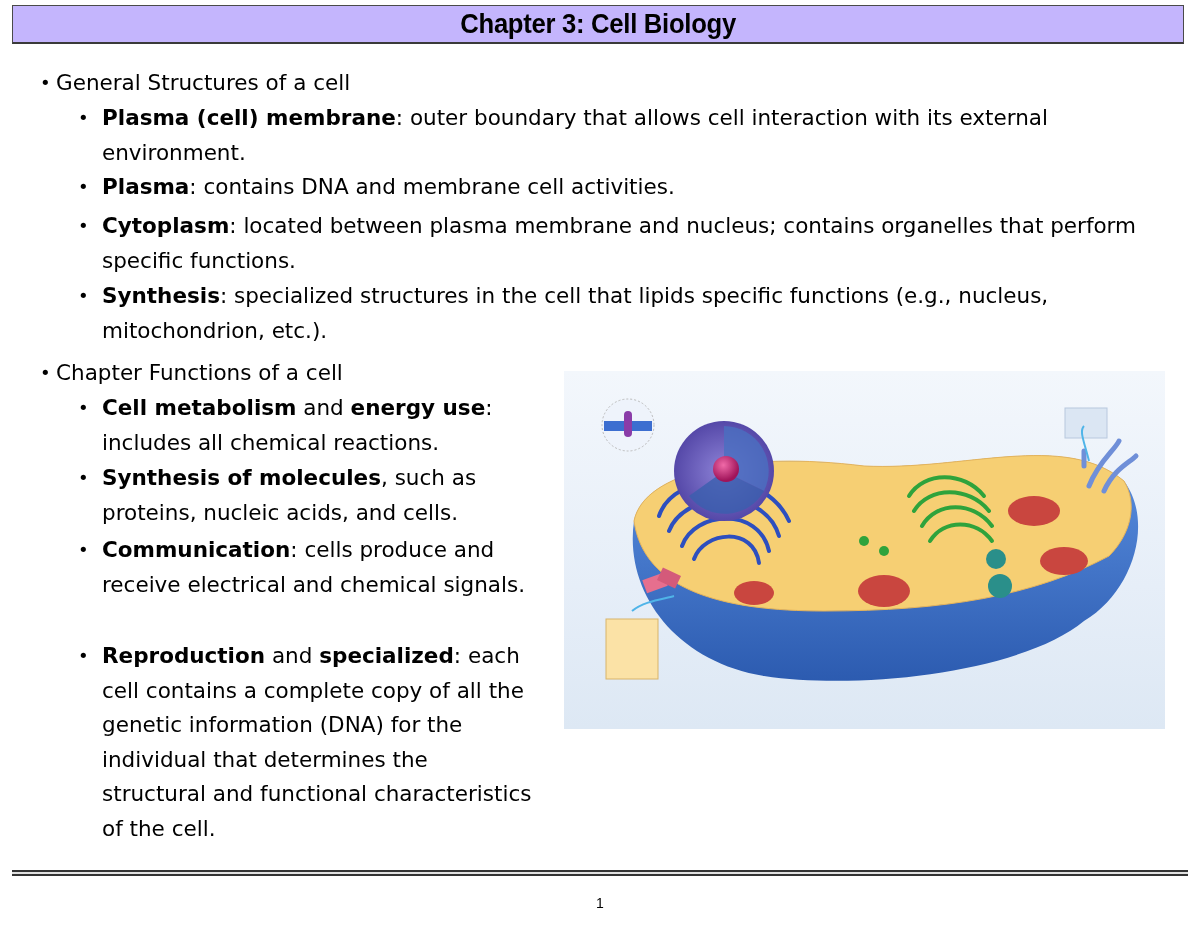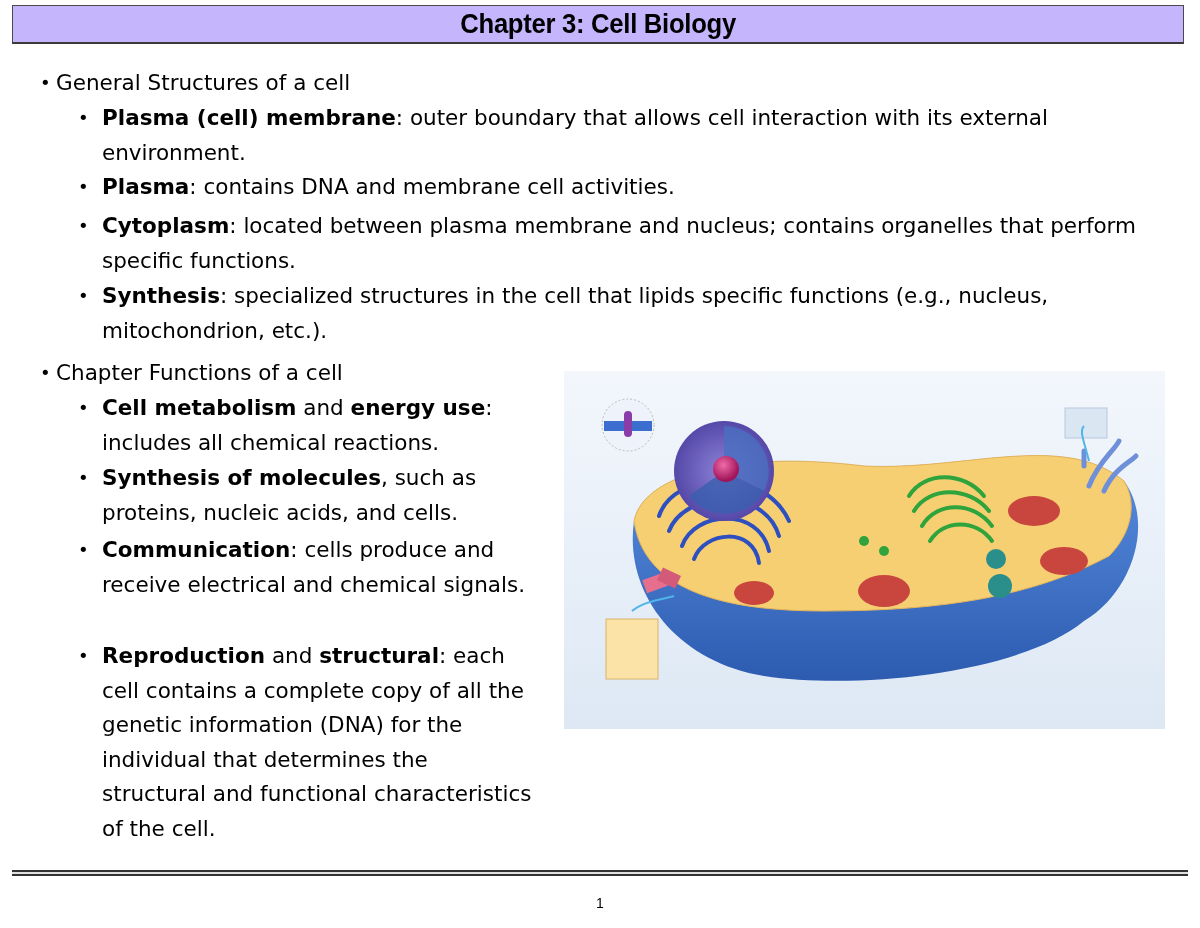--- a/index.html
+++ b/index.html
@@ -78,21 +78,21 @@
     <span class="txt narrow"><b>Synthesis of molecules</b><span>, such as proteins, nucleic acids, and cells.</span></span>
   </div>
 
   <div class="l2" style="top:533px;">
     <span class="bullet">•</span>
     <span class="txt narrow"><b>Communication</b><span>: cells produce and receive electrical and chemical signals.</span></span>
   </div>
 
   <div class="l2" style="top:639px;">
     <span class="bullet">•</span>
-    <span class="txt narrow"><b>Reproduction</b><span> and </span><b>structural</b><span>: each cell contains a complete copy of all the genetic information (DNA) for the individual that determines the structural and functional characteristics of the cell.</span></span>
+    <span class="txt narrow"><b>Reproduction</b><span> and </span><b>specialized</b><span>: each cell contains a complete copy of all the genetic information (DNA) for the individual that determines the structural and functional characteristics of the cell.</span></span>
   </div>
 </div>
 
 <div class="figure" title="Illustration of a generalized animal cell with organelles">
   <svg width="601" height="358" viewBox="0 0 601 358">
     <defs>
       <linearGradient id="bodyGrad" x1="0" y1="0" x2="0" y2="1">
         <stop offset="0" stop-color="#5a8fe0"></stop>
         <stop offset="1" stop-color="#2c5bb0"></stop>
       </linearGradient>

